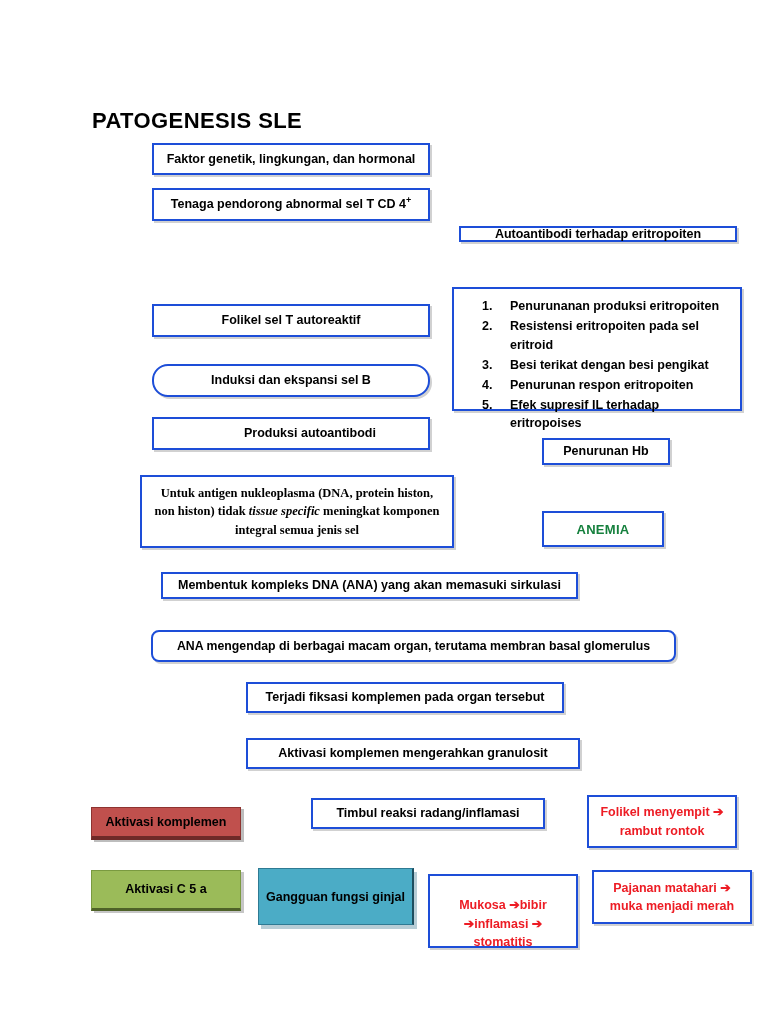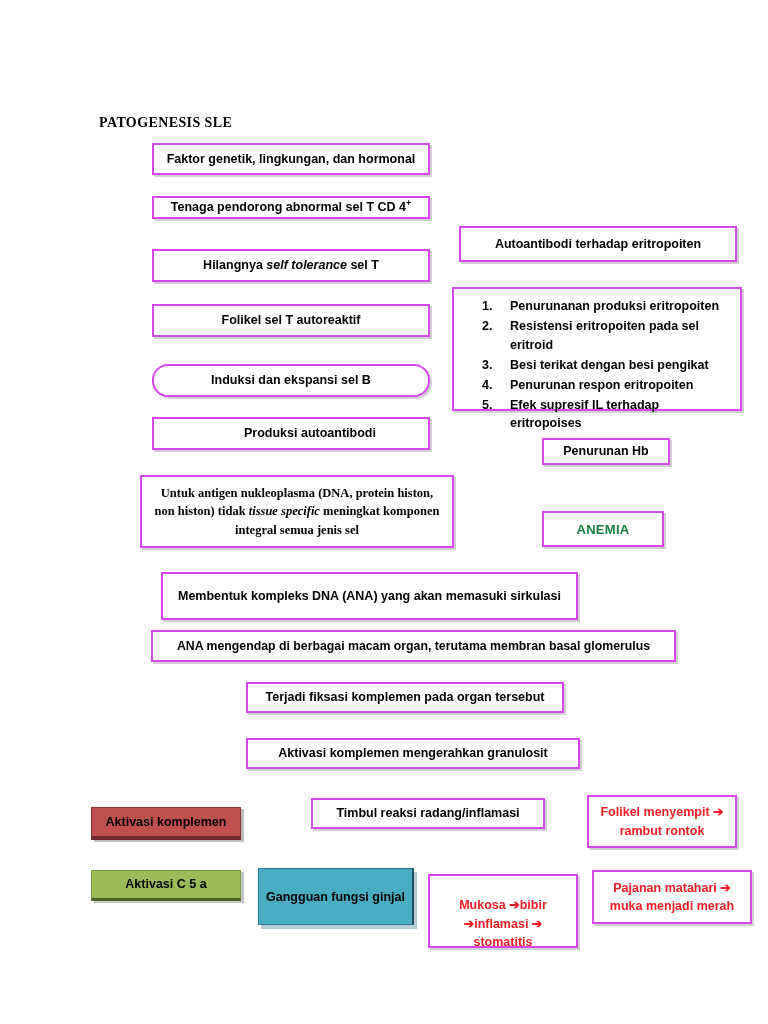--- a/index.html
+++ b/index.html
@@ -1,58 +1,58 @@
 <!DOCTYPE html>
 <html><head>
 <meta charset="utf-8">
 <style>
   html,body{margin:0;padding:0;background:#ffffff;}
   .page{
     position:relative;width:768px;height:1024px;background:#ffffff;
     font-family:"Liberation Sans",sans-serif;color:#111;overflow:hidden;
   }
   .title{
-    position:absolute;left:92px;top:108px;margin:7px;
-    font-family:Liberation Serif, serif;font-weight:700;font-size:14px;
+    position:absolute;left:92px;top:108px;margin:0;
+    font-family:Liberation Sans, sans-serif;font-weight:700;font-size:22px;
     letter-spacing:0.4px;color:#000;
   }
   .box{
-    position:absolute;background:#fff;border:2px solid #d946ef;
+    position:absolute;background:#fff;border:2px solid #1d4ed8;
     box-shadow:2px 2px 0 rgba(0,0,0,0.18);
     display:flex;align-items:center;justify-content:center;
     text-align:center;font-weight:700;font-size:12.5px;line-height:17px;
     box-sizing:border-box;padding:2px 6px;color:#000;
   }
   .b1{left:152px;top:143px;width:278px;height:32px;}
-  .b2{left:152px;top:196px;width:278px;height:23px;text-align:center;}
+  .b2{left:152px;top:188px;width:278px;height:33px;text-align:center;}
   .b3{left:152px;top:249px;width:278px;height:33px;}
   .b4{left:152px;top:304px;width:278px;height:33px;}
   .b5{left:152px;top:364px;width:278px;height:33px;border-radius:16px;}
   .b6{left:152px;top:417px;width:278px;height:33px;padding-left:44px;}
-  .autoanti{left:459px;top:226px;width:278px;height:36px;}
+  .autoanti{left:459px;top:226px;width:278px;height:16px;}
   .listbox{left:452px;top:287px;width:290px;height:124px;align-items:flex-start;justify-content:flex-start;text-align:left;padding:8px 6px 6px 28px;}
   .list{display:block;width:100%;}
   .list-row{display:flex;margin-bottom:1.5px;line-height:18.5px;}
   .list-num{width:22px;flex:none;text-align:left;}
   .list-text{flex:1;padding-left:6px;}
   .hb{left:542px;top:438px;width:128px;height:27px;}
   .anemia{left:542px;top:487px;width:122px;height:36px;color:#15803d;font-size:13px;letter-spacing:0.3px;margin-top:24px;}
   .b7{left:140px;top:475px;width:314px;height:73px;line-height:18.5px;padding:4px 10px;font-family:Liberation Serif, serif;}
-  .b8{left:161px;top:572px;width:417px;height:48px;}
-  .b9{left:151px;top:630px;width:525px;height:32px;font-size:12.3px;}
+  .b8{left:161px;top:572px;width:417px;height:27px;}
+  .b9{left:151px;top:630px;width:525px;height:32px;font-size:12.3px;border-radius:8px;}
   .b10{left:246px;top:682px;width:318px;height:31px;}
   .b11{left:246px;top:738px;width:334px;height:31px;}
   .b12{left:311px;top:798px;width:234px;height:31px;}
   .redbox{
     left:91px;top:807px;width:150px;height:33px;background:#c0504d;
     border:1px solid #8e3330;border-bottom:4px solid #6e2a28;
     box-shadow:3px 2px 0 #bdbdbd;
   }
   .greenbox{
-    left:91px;top:870px;width:150px;height:31px;background:#9bbb59;
+    left:91px;top:870px;width:150px;height:41px;background:#9bbb59;
     border:1px solid #7a9a40;border-bottom:3px solid #4f6228;
     box-shadow:3px 2px 0 #c6c6c6;
   }
   .bluebox{
     left:258px;top:868px;width:156px;height:57px;background:#4bacc6;
     border:1px solid #2e7a93;border-right:2px solid #1f4e5f;
     box-shadow:3px 4px 0 #b7cdd6;line-height:18px;
   }
   .redtext{color:#ed1c24;line-height:18.5px;}
   .folikel{left:587px;top:795px;width:150px;height:53px;}
@@ -73,23 +73,20 @@
   </div>
 
   <div class="box b2">
     <span><span>Tenaga pendorong abnormal  sel T CD 4</span><sup>+</sup></span>
   </div>
 
   <div class="box autoanti">
     <span>Autoantibodi terhadap eritropoiten</span>
   </div>
 
-  <div class="box b3">
-    <span><span>Hilangnya </span><span class="it">self tolerance</span><span>  sel T</span></span>
-  </div>
 
   <div class="box listbox">
     <div class="list">
       <div class="list-row">
         <span class="list-num">1.</span>
         <span class="list-text">Penurunanan produksi eritropoiten</span>
       </div>
       <div class="list-row">
         <span class="list-num">2.</span>
         <span class="list-text">Resistensi eritropoiten pada sel eritroid</span>

